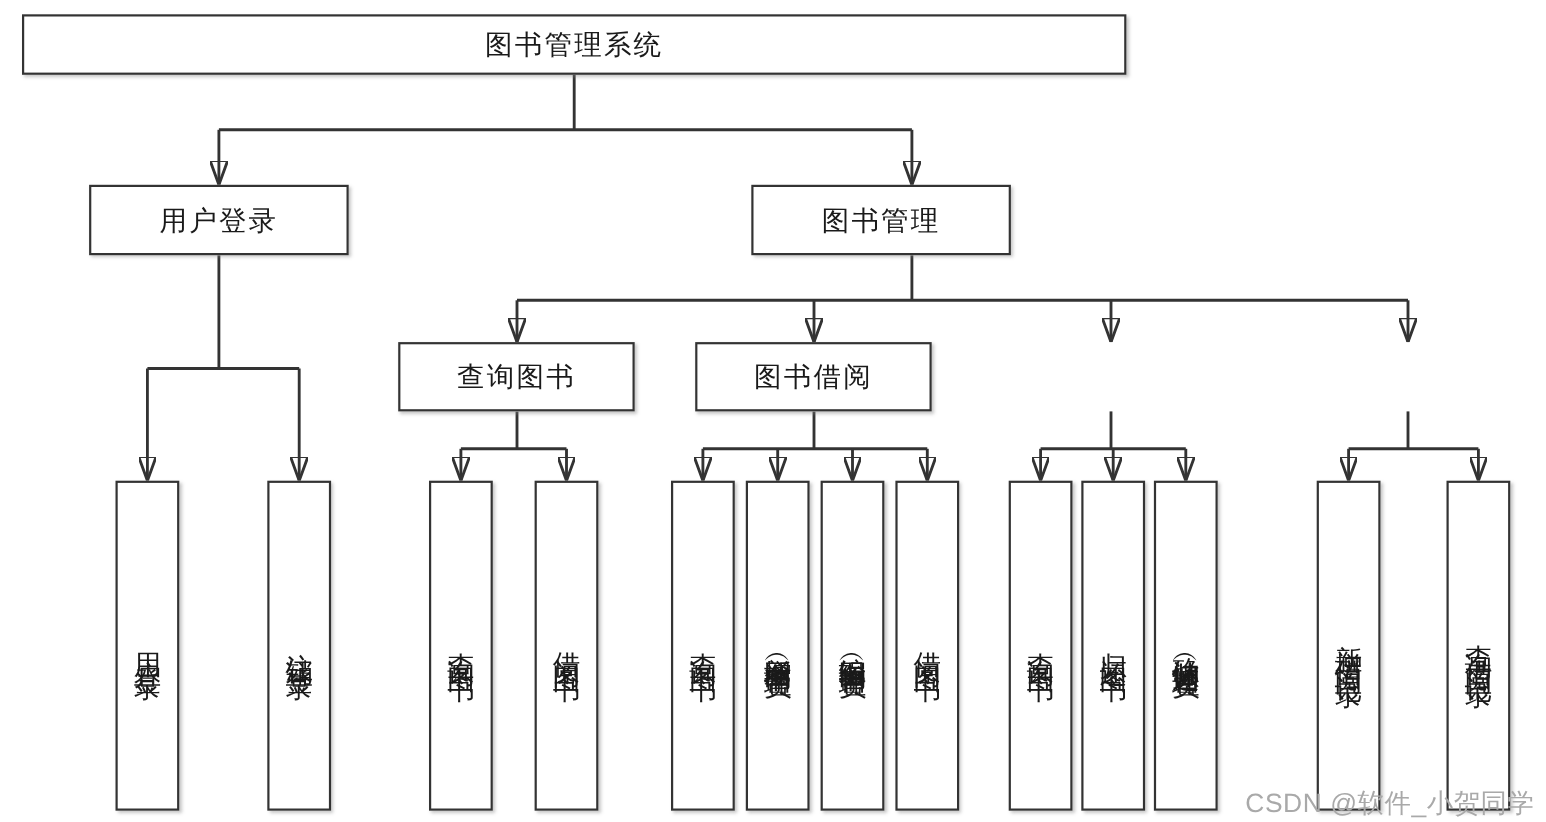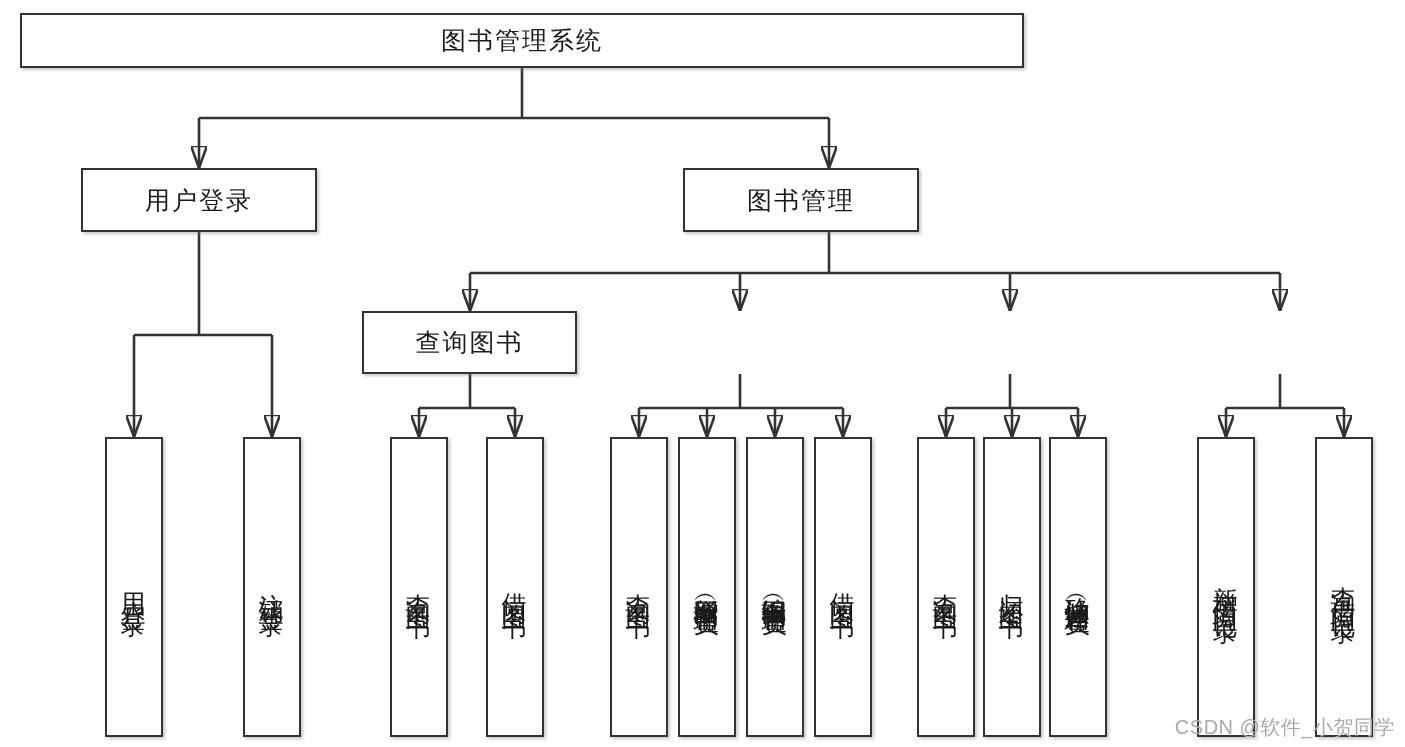--- a/index.html
+++ b/index.html
@@ -43,21 +43,21 @@
     text-orientation: mixed;
     letter-spacing: 7px;
     font-size: 25px;
     white-space: nowrap;
   }
   .leaf.tight { letter-spacing: 2px; }
   .watermark {
     position: absolute;
     right: 10px;
     top: 714px;
-    font-size: 20px;
+    font-size: 24px;
     color: #a9a9a9;
     letter-spacing: 0.5px;
     z-index: 5;
     white-space: nowrap;
   }
 </style>
 </head>
 <body>
 
 <div class="stage">
@@ -131,20 +131,23 @@
   <div class="node lv2" style="left:81px">
     <span>用户登录</span>
   </div>
   <div class="node lv2" style="left:683px">
     <span>图书管理</span>
   </div>
 
   <div class="node lv3" style="left:362px">
     <span>查询图书</span>
   </div>
+  <div class="node lv3" style="left:632px">
+    <span>图书借阅</span>
+  </div>
 
   <div class="node leaf" style="left:105px">
     <span>用户登录</span>
   </div>
   <div class="node leaf" style="left:243px">
     <span>注销登录</span>
   </div>
   <div class="node leaf" style="left:390px">
     <span>查询图书</span>
   </div>

